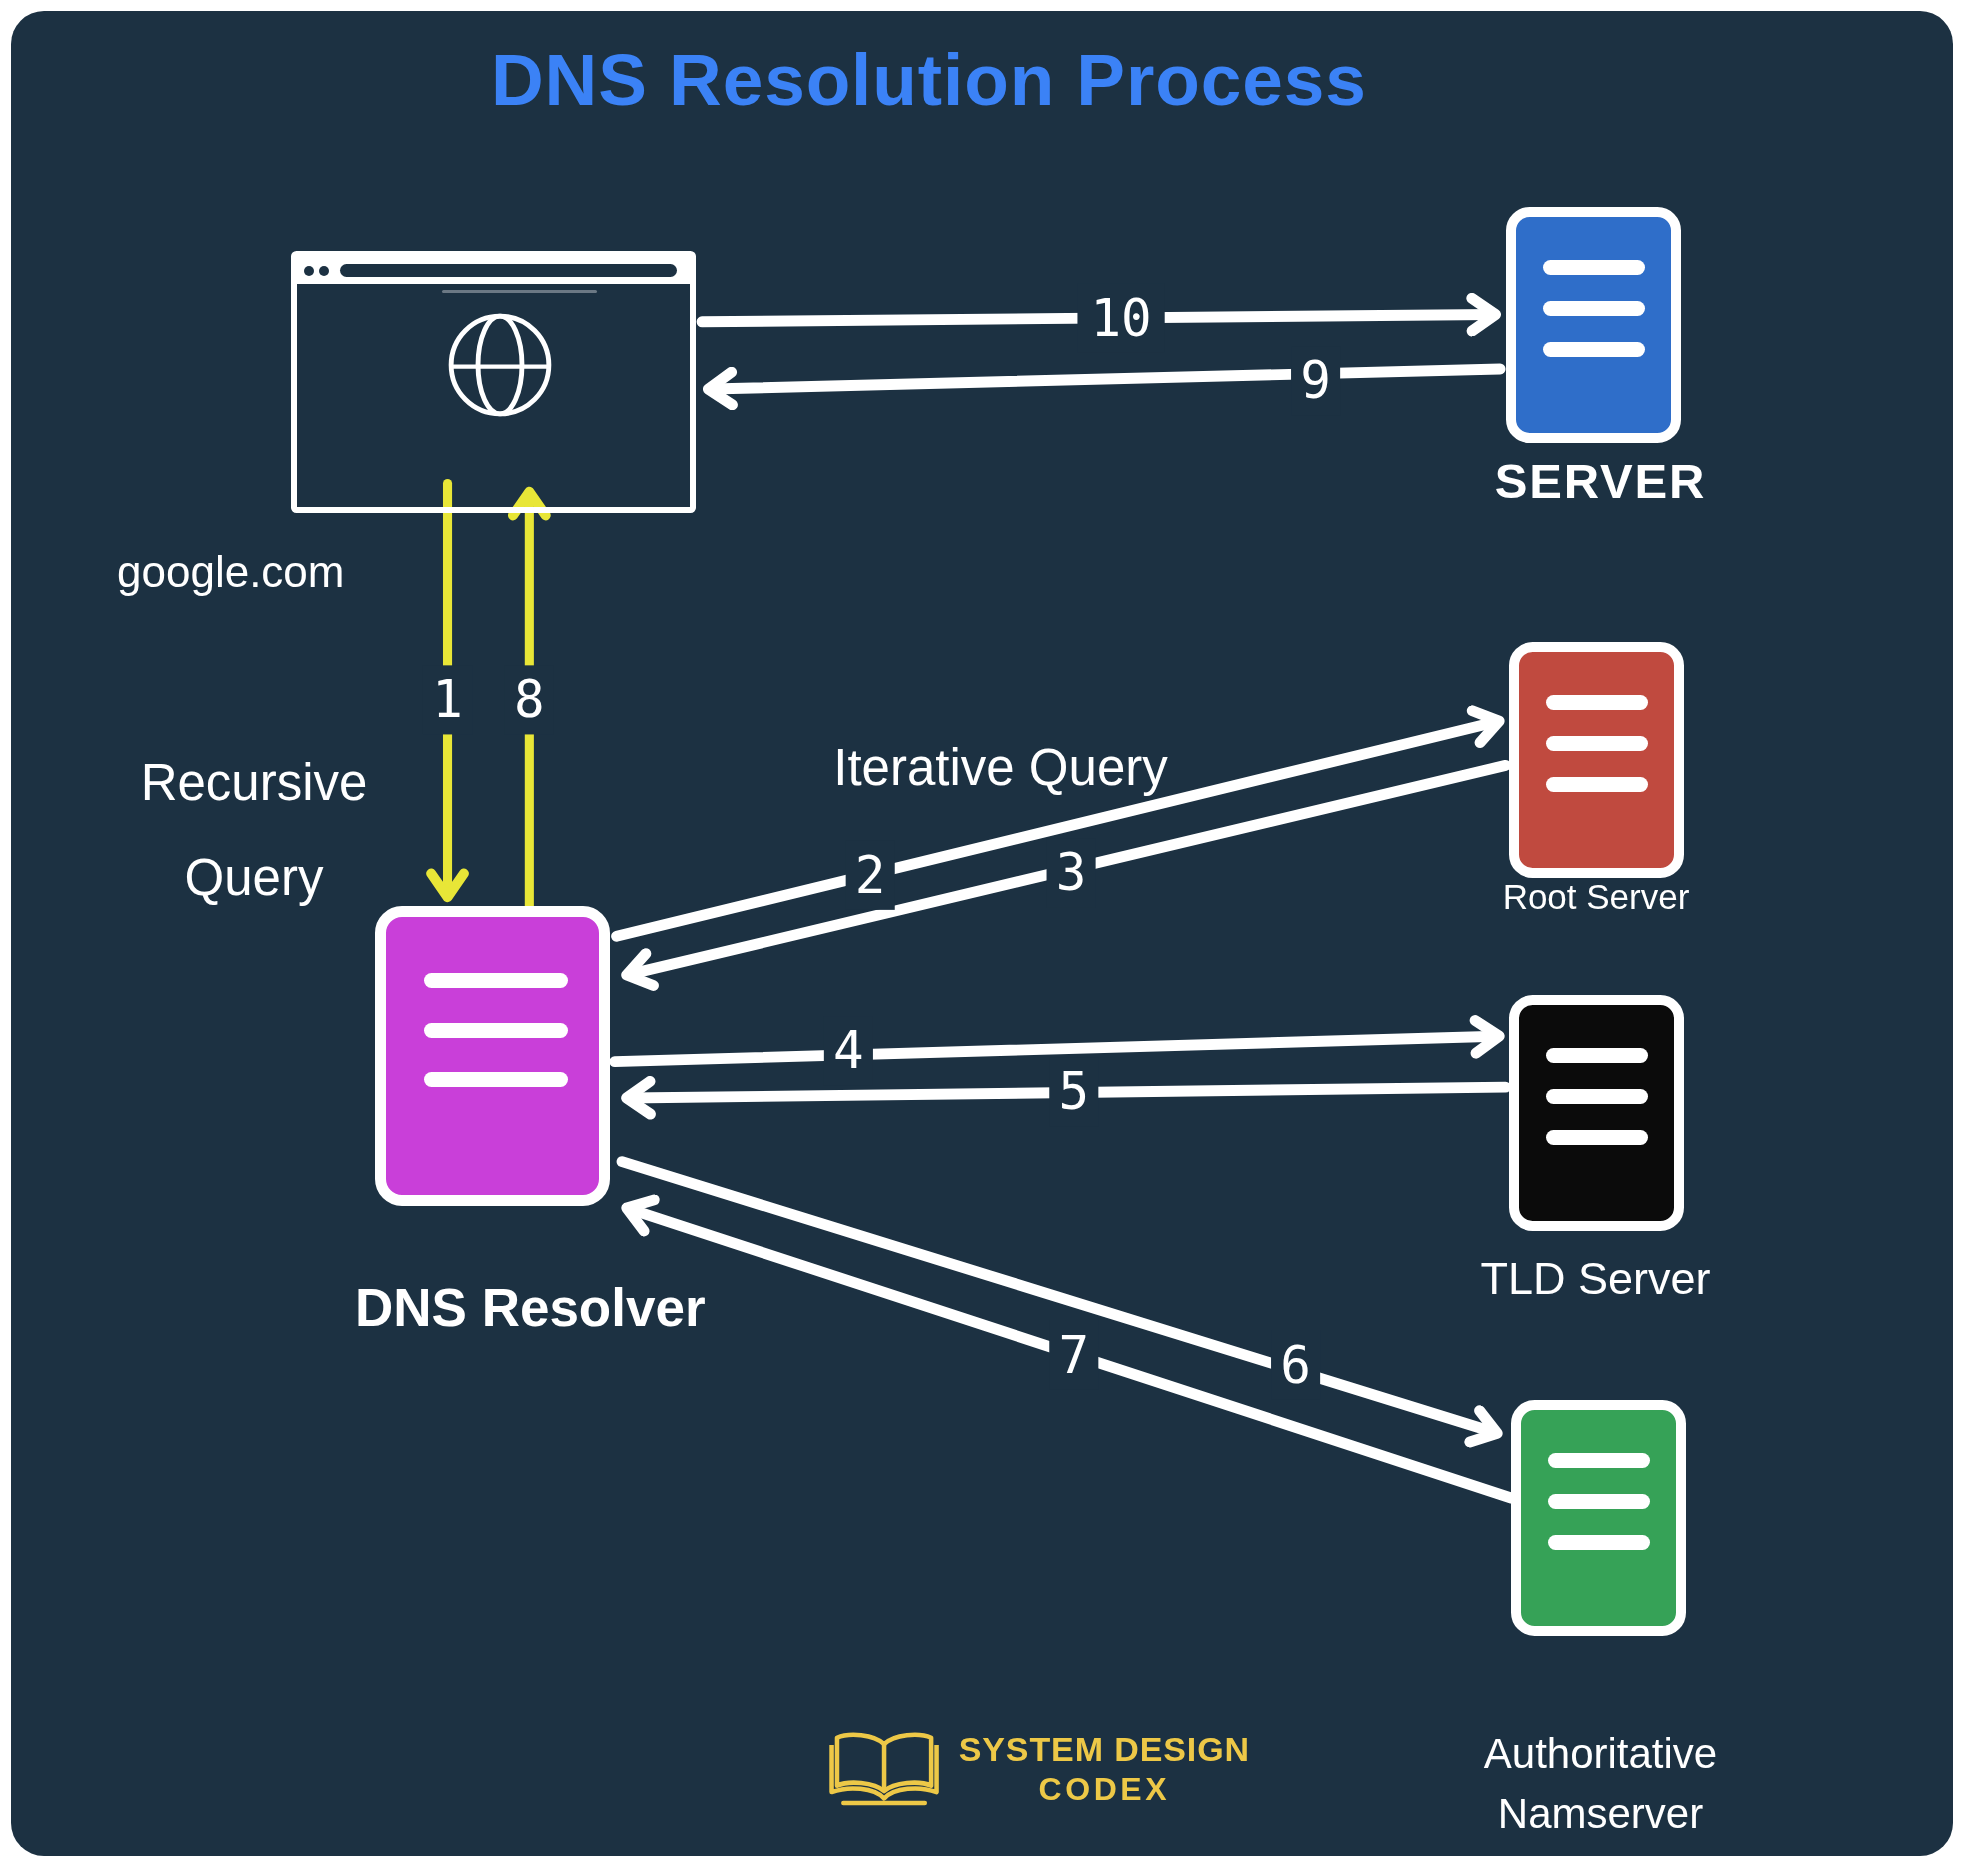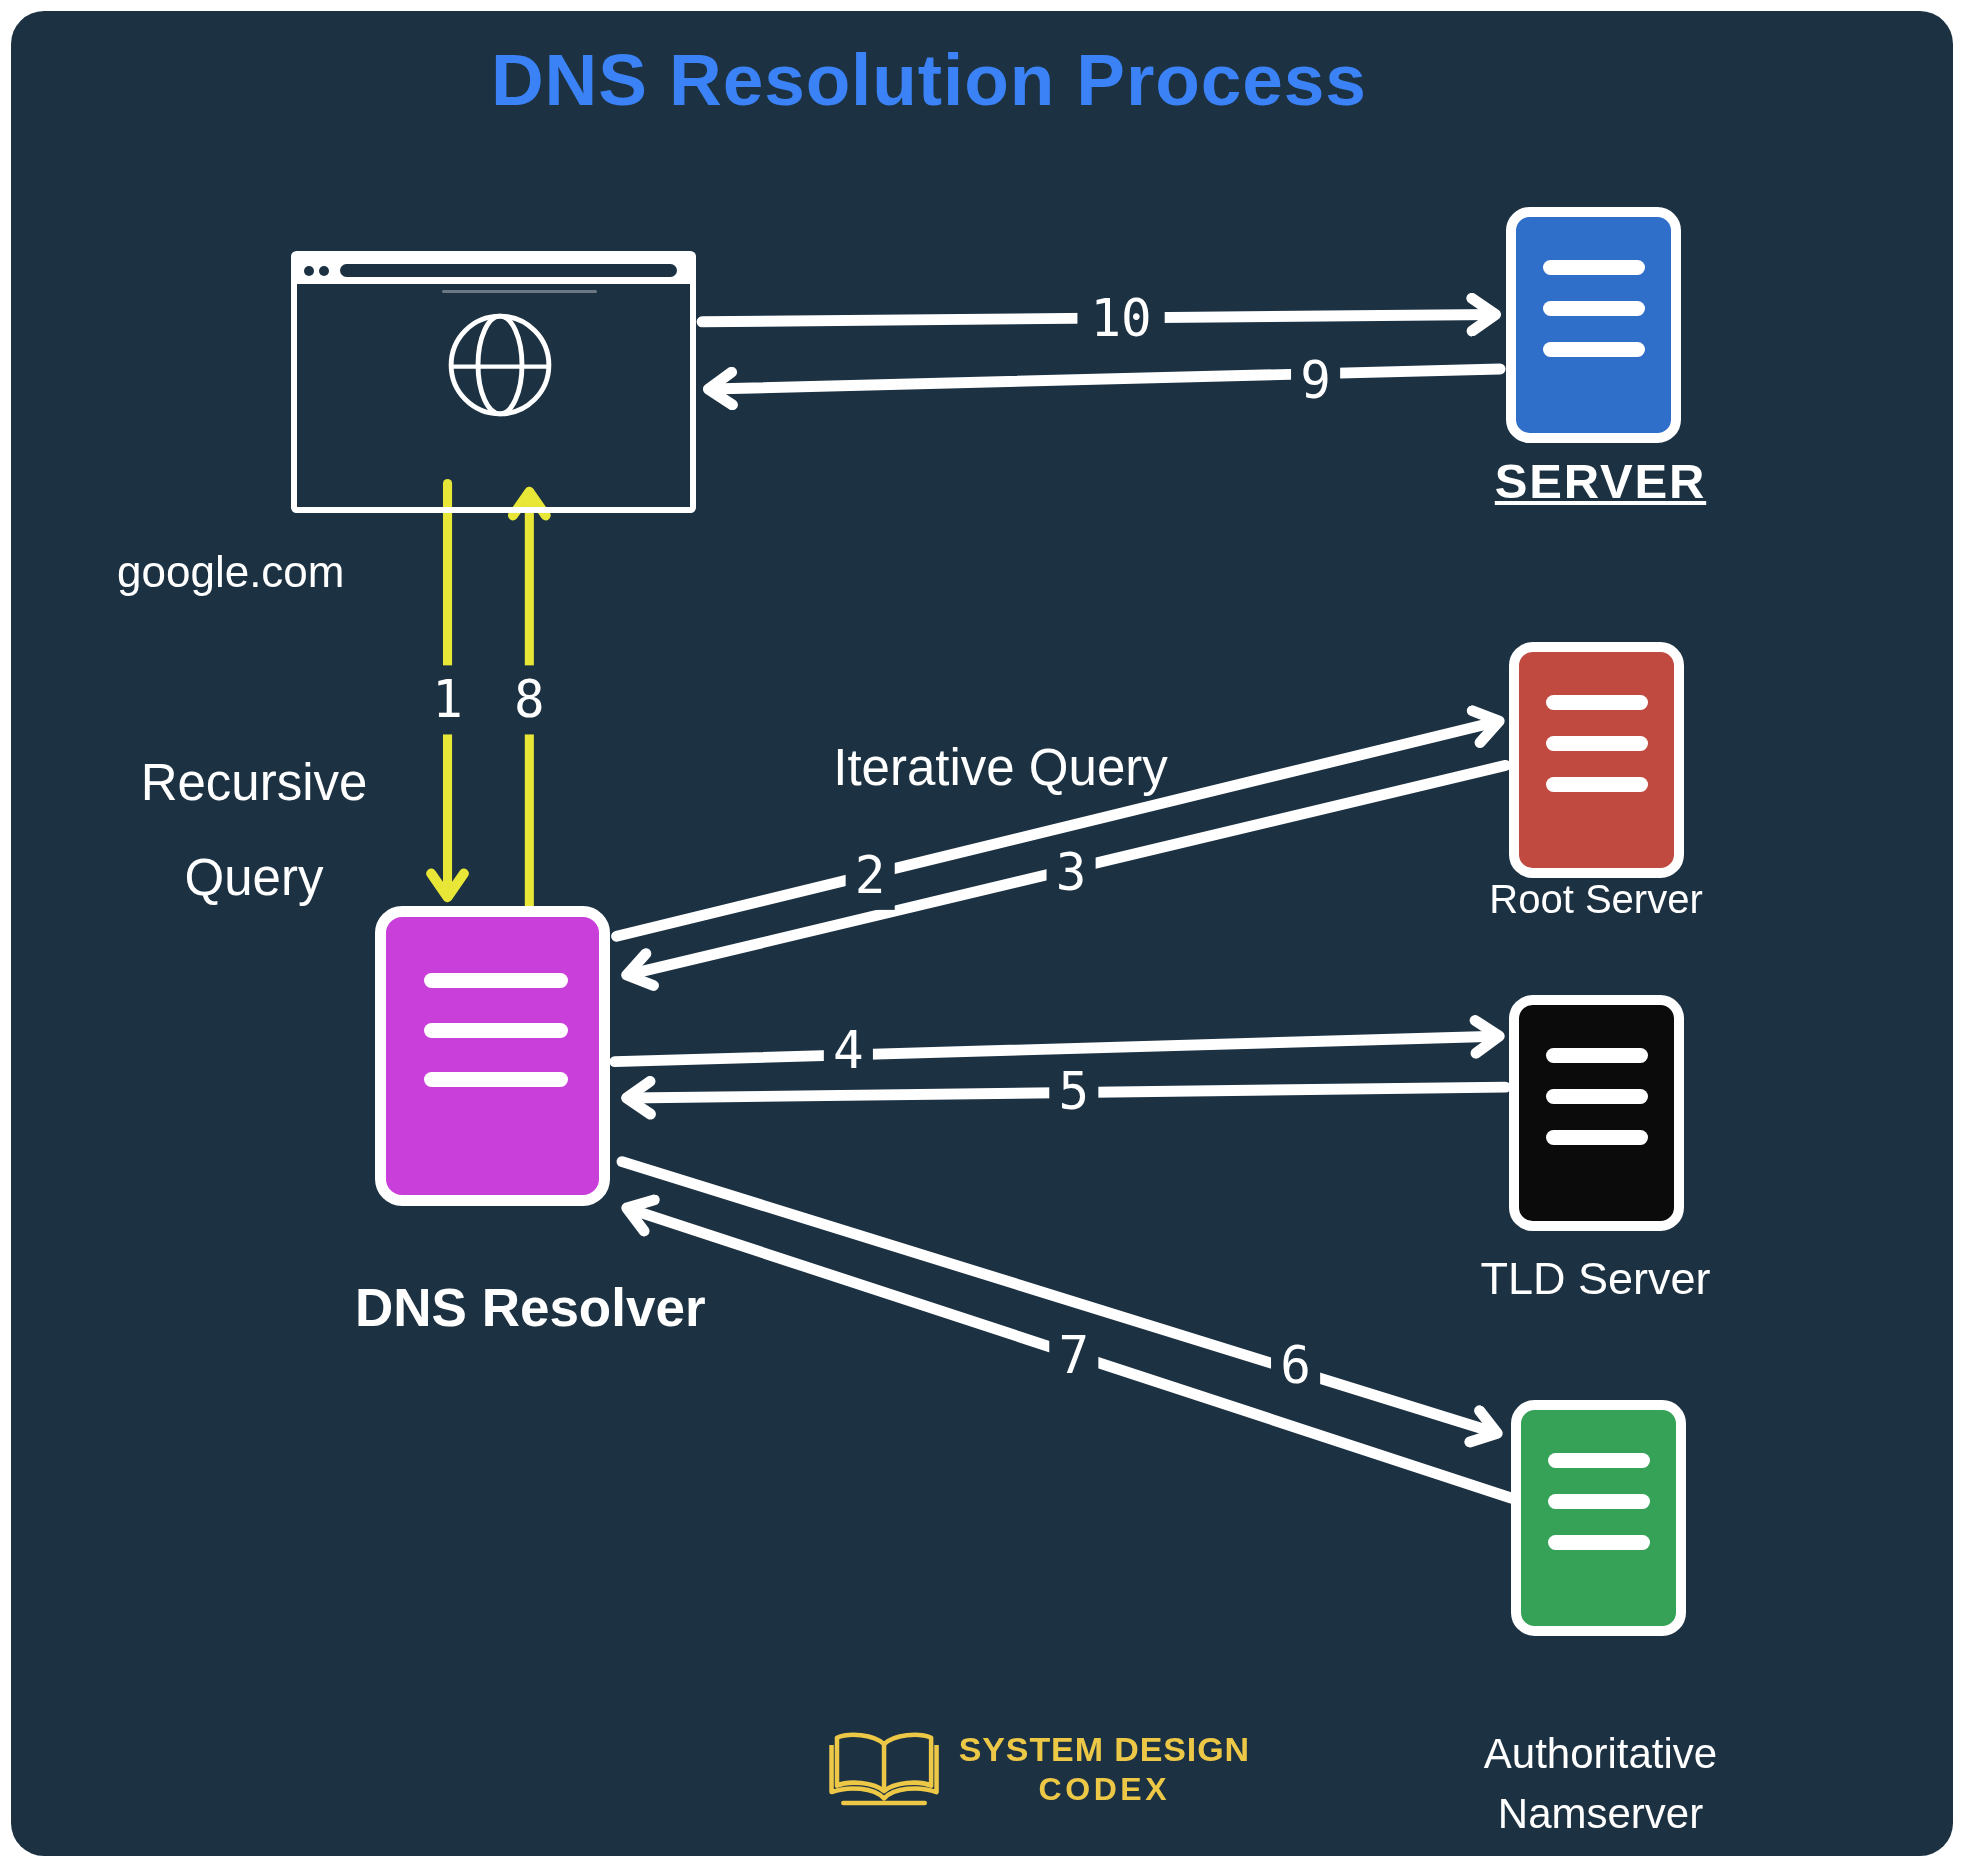--- a/index.html
+++ b/index.html
@@ -87,22 +87,22 @@
   }
   .resolver .bar{
     position:absolute;left:38px;width:144px;height:14.5px;background:#fff;border-radius:8.2px;
   }
   .resolver .r1{top:56px;} .resolver .r2{top:106px;} .resolver .r3{top:155px;}
 
   .node-label{
     position:absolute;color:#fff;text-align:center;white-space:nowrap;
     font-weight:500;
   }
-  .lbl-server{left:1464px;top:453px;width:273px;font-size:49px;font-weight:600;letter-spacing:1.8px;text-decoration:underline;}
-  .lbl-root{left:1455px;top:877px;width:282px;font-size:40px;}
+  .lbl-server{left:1464px;top:453px;width:273px;font-size:49px;font-weight:600;letter-spacing:1.8px;}
+  .lbl-root{left:1455px;top:877px;width:282px;font-size:35px;}
   .lbl-tld{left:1450px;top:1253px;width:291px;font-size:45px;}
   .lbl-auth{left:1455px;top:1724px;width:291px;font-size:42px;line-height:60px;}
   .lbl-resolver{left:355px;top:1277px;width:291px;font-size:53px;font-weight:700;}
   .lbl-google{left:117px;top:547px;width:291px;font-size:44px;text-align:left;}
 
   .annot{
     position:absolute;color:#fff;font-size:51px;font-weight:400;text-align:center;white-space:nowrap;
   }
   .annot-recursive{left:86px;top:735px;width:336px;line-height:95px;}
   .annot-iterative{left:746px;top:738px;width:509px;}

